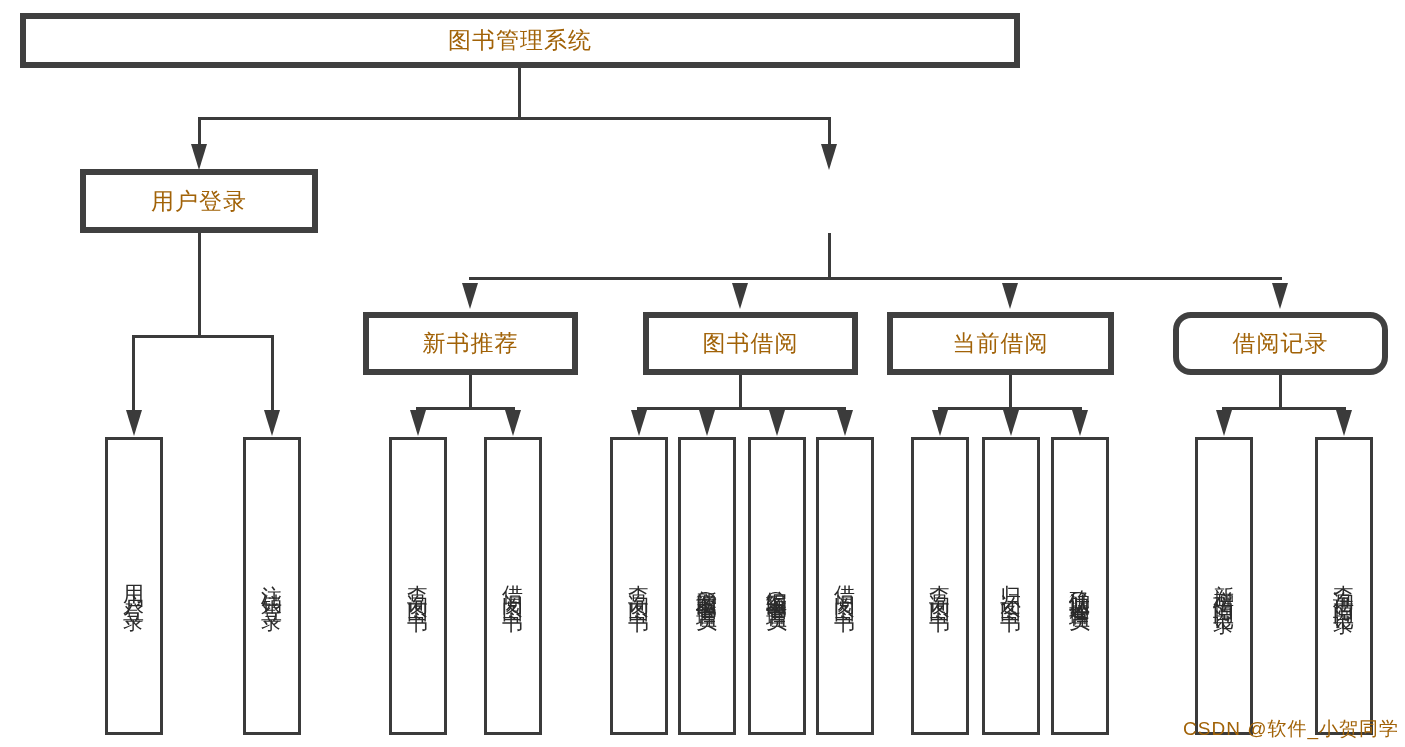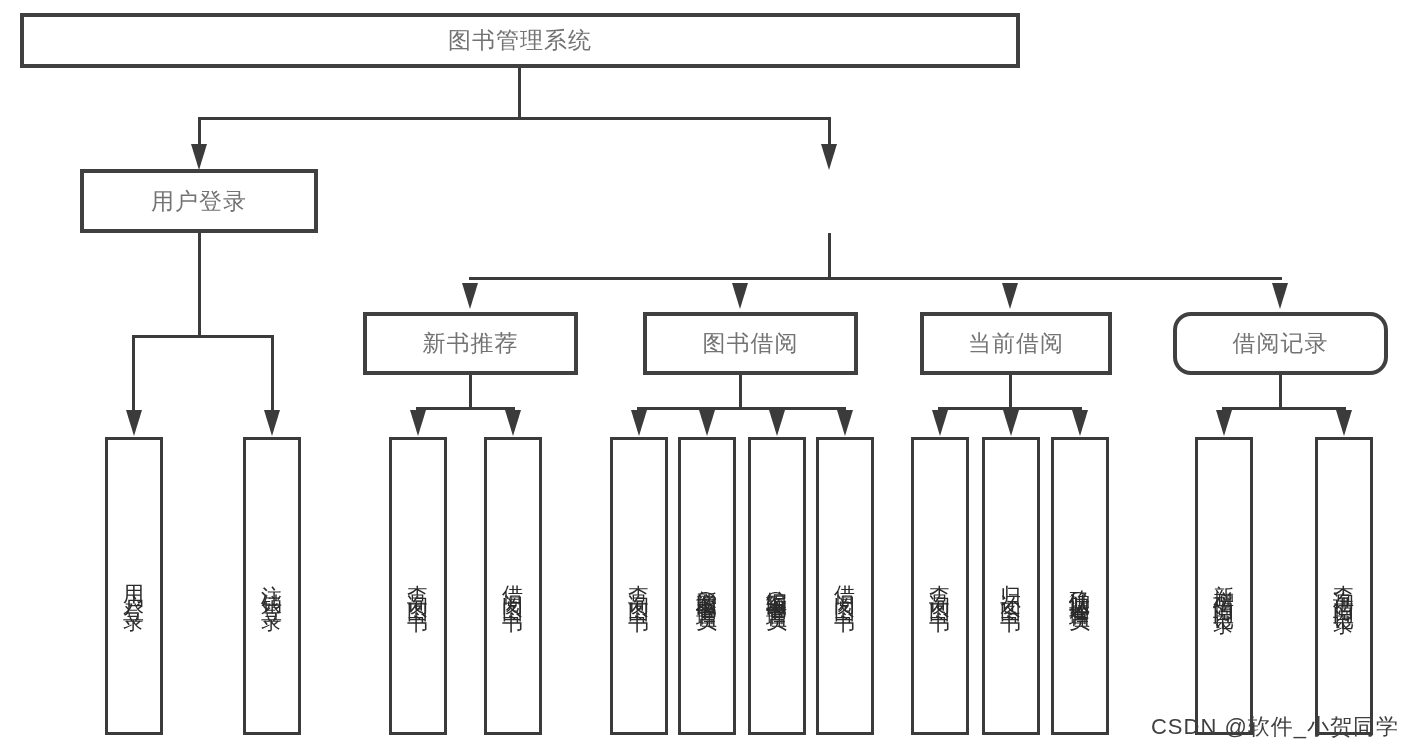--- a/index.html
+++ b/index.html
@@ -12,27 +12,27 @@
     width: 1405px;
     height: 747px;
     background: #ffffff;
     overflow: hidden;
     font-family: "Liberation Sans", "DejaVu Sans", sans-serif;
   }
   
   .box {
     position: absolute;
     box-sizing: border-box;
-    border: 4px solid #404040;
+    border: 6px solid #404040;
     background: #ffffff;
     display: flex;
     align-items: center;
     justify-content: center;
     font-size: 23px;
-    color: #737373;
+    color: #a16207;
     letter-spacing: 1px;
     white-space: nowrap;
   }
   
   .vbox {
     position: absolute;
     box-sizing: border-box;
     border: 3px solid #3b3b3b;
     background: #ffffff;
     width: 58px;
@@ -57,22 +57,22 @@
     width: 0;
     height: 0;
     border-left: 8px solid transparent;
     border-right: 8px solid transparent;
     border-top: 26px solid #3b3b3b;
   }
   .watermark {
     position: absolute;
     right: 6px;
     bottom: 5px;
-    font-size: 22px;
-    color: #404040;
+    font-size: 19px;
+    color: #a16207;
     letter-spacing: 1px;
     white-space: nowrap;
     z-index: 5;
   }
 </style>
 </head>
 <body>
 
 <div class="canvas">
 
@@ -96,21 +96,21 @@
 
   <div class="line" style="left:828px; top:233px; width:3px; height:44px;"></div>
   <div class="line" style="left:469px; top:277px; width:813px; height:3px;"></div>
   <div class="arrow" style="left:462px; top:283px;"></div>
   <div class="arrow" style="left:732px; top:283px;"></div>
   <div class="arrow" style="left:1002px; top:283px;"></div>
   <div class="arrow" style="left:1272px; top:283px;"></div>
 
   <div class="box" style="left:363px; top:312px; width:215px; height:63px;">新书推荐</div>
   <div class="box" style="left:633px; top:312px; width:215px; height:63px;margin-left:10px;">图书借阅</div>
-  <div class="box" style="left:920px; top:312px; width:192px; height:63px;">当前借阅</div>
+  <div class="box" style="left:887px; top:312px; width:227px; height:63px;">当前借阅</div>
   <div class="box" style="left:1173px; top:312px; width:215px; height:63px;border-radius:18px;">借阅记录</div>
 
   <div class="line" style="left:469px; top:375px; width:3px; height:32px;"></div>
   <div class="line" style="left:416px; top:407px; width:99px; height:3px;"></div>
   <div class="arrow" style="left:410px; top:410px;"></div>
   <div class="arrow" style="left:505px; top:410px;"></div>
 
   <div class="line" style="left:739px; top:375px; width:3px; height:32px;"></div>
   <div class="line" style="left:637px; top:407px; width:209px; height:3px;"></div>
   <div class="arrow" style="left:631px; top:410px;"></div>

